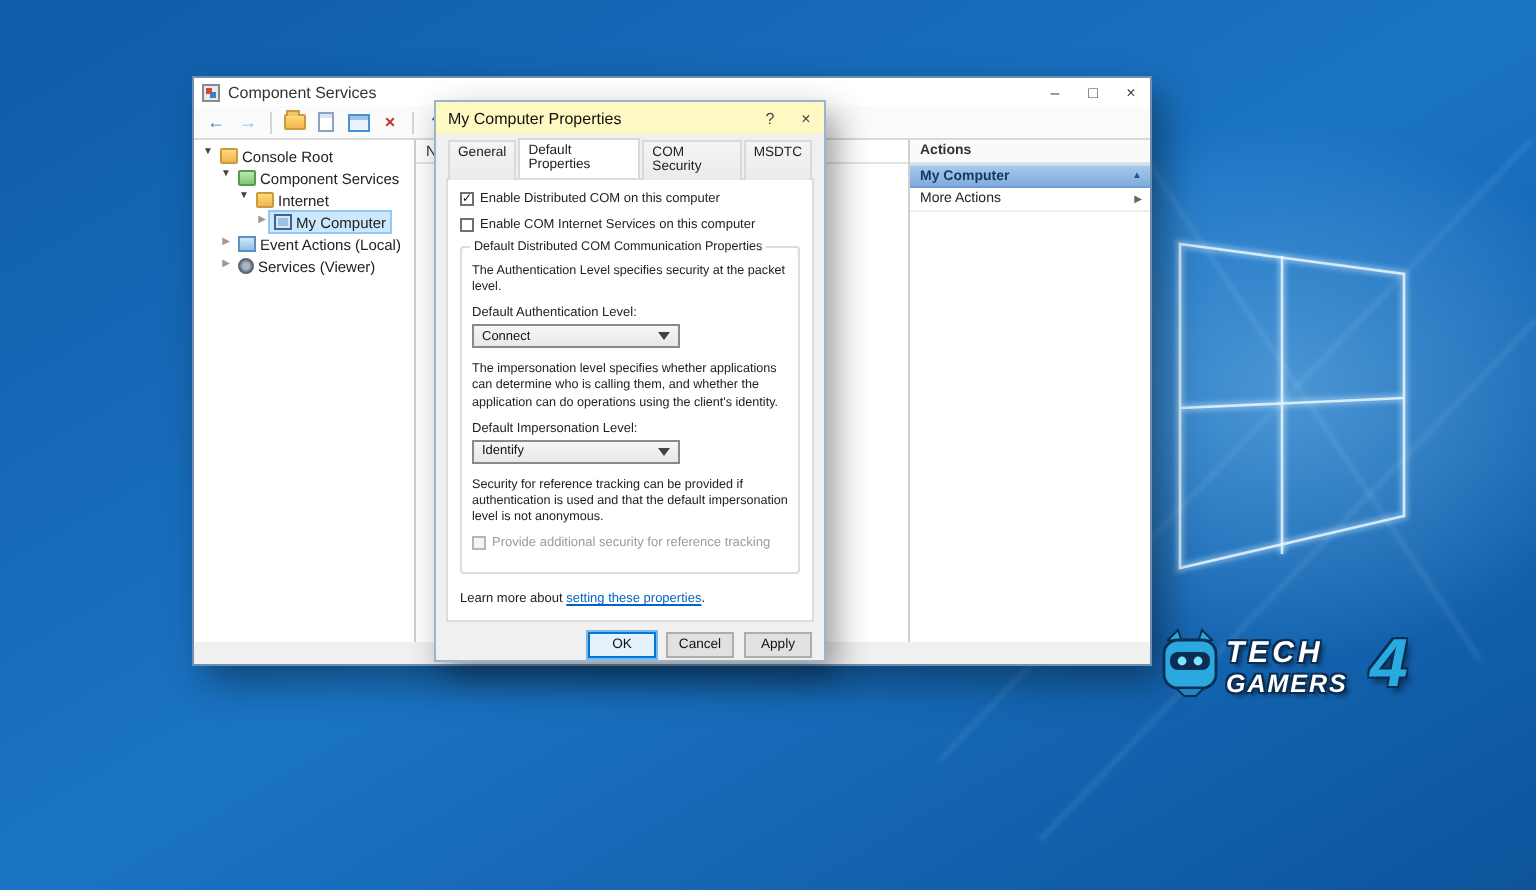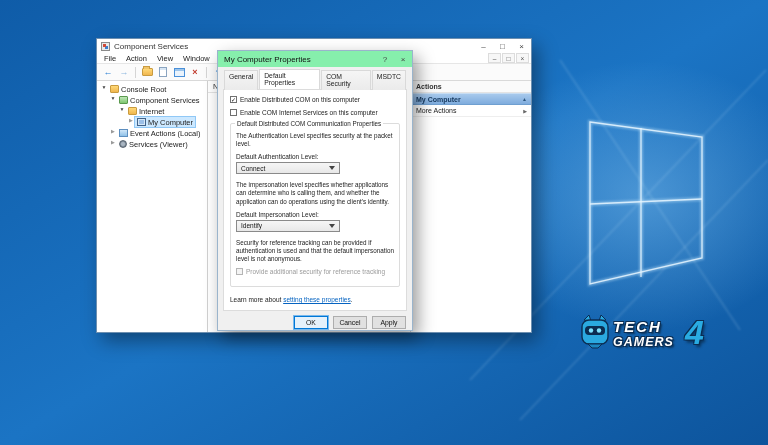--- a/index.html
+++ b/index.html
@@ -1,21 +1,21 @@
 <!DOCTYPE html>
 <html><head>
 <meta charset="utf-8">
 <style>
   * { margin:0; padding:0; box-sizing:border-box; font-family:"Liberation Sans", sans-serif; }
   html,body { width:768px; height:445px; overflow:hidden; background:#0d549c; }
   .desktop { position:relative; width:768px; height:445px; overflow:hidden; }
   .wallpaper { position:absolute; inset:0; }
 
   
-  .mmc { position:absolute; left:96px; top:38px; width:436px; height:295px;
+  .mmc { position:absolute; left:96px; top:38px; width:480px; height:295px;
          background:#f0f0f0; border:1px solid #6d8fb0; box-shadow:6px 8px 18px rgba(0,0,0,.38); z-index:5; }
   .mmc-titlebar { height:14px; background:#ffffff; display:flex; align-items:center; gap:4px; padding:0 0 0 4px; }
   .app-icon { width:9px; height:9px; background:#e9e9e9; border:1px solid #8a8a8a; position:relative; flex:none; }
   .app-icon::after { content:""; position:absolute; left:1px; top:1px; width:3px; height:3px; background:#d04a3a; }
   .app-icon::before { content:""; position:absolute; right:1px; bottom:1px; width:3px; height:3px; background:#3a7fd0; }
   .mmc-title { font-size:8px; color:#333; white-space:nowrap; }
   .win-controls { margin-left:auto; display:flex; height:100%; }
   .win-btn { width:19px; height:100%; display:flex; align-items:center; justify-content:center; font-size:8px; color:#444; }
   .menubar { height:11px; background:#ffffff; border-bottom:1px solid #e6e6e6; display:flex; align-items:center; font-size:7.5px; color:#222; padding-left:2px; }
   .menu-item { padding:0 5px; }
@@ -51,21 +51,21 @@
   .actions-pane { width:120px; background:#fff; font-size:7px; }
   .actions-title { height:12px; display:flex; align-items:center; padding-left:5px; font-weight:bold; color:#333; border-bottom:1px solid #e3e3e3; background:#fafafa; }
   .actions-section { height:12px; display:flex; align-items:center; padding:0 4px 0 5px; background:linear-gradient(#a7c9ec,#7facdd); border-top:1px solid #c8ddf2; border-bottom:1px solid #6f9fd0; color:#16395f; font-weight:bold; }
   .actions-section .arr { margin-left:auto; font-size:5px; color:#2c5residual; color:#2c567f; }
   .actions-more { height:12px; display:flex; align-items:center; padding:0 4px 0 5px; border-bottom:1px solid #eee; color:#222; }
   .actions-more .arr { margin-left:auto; font-size:5px; color:#666; }
 
   
   .dialog { position:absolute; left:217px; top:50px; width:196px; height:281px; background:#f0f0f0;
             border:1px solid #9ab4cc; box-shadow:5px 7px 16px rgba(0,0,0,.4); z-index:10; font-size:7px; }
-  .dlg-titlebar { height:16px; background:#86efac; display:flex; align-items:center; padding-left:6px; }
+  .dlg-titlebar { height:16px; background:#fef9c3; display:flex; align-items:center; padding-left:6px; }
   .dlg-title { font-size:8px; color:#111; }
   .dlg-controls { margin-left:auto; display:flex; height:100%; }
   .dlg-cbtn { width:18px; height:100%; display:flex; align-items:center; justify-content:center; font-size:8px; color:#444; }
   .dlg-inner { padding:3px 5px 0; }
   .tabs { display:flex; position:relative; z-index:2; margin-bottom:-1px; padding-left:1px; }
   .tab { font-size:6.8px; color:#222; padding:2px 4px; background:linear-gradient(#f5f5f5,#ebebeb); border:1px solid #d9d9d9; border-bottom:none; margin-right:1px; }
   .tab.active { background:#fff; padding-bottom:3px; position:relative; top:-1px; }
   .tab-page { position:relative; background:#fff; border:1px solid #dcdcdc; height:222px; padding:6px 6px 0; overflow:hidden; }
   .cb-row { display:flex; align-items:flex-start; gap:3px; margin-bottom:6px; }
   .cb { width:7px; height:7px; flex:none; border:1px solid #707070; background:#fff; display:flex; align-items:center; justify-content:center; font-size:6px; line-height:1; color:#111; }
@@ -138,32 +138,20 @@
   <div class="mmc">
     <div class="mmc-titlebar">
       <span class="app-icon"></span>
       <span class="mmc-title">Component Services</span>
       <span class="win-controls">
         <span class="win-btn">–</span>
         <span class="win-btn">□</span>
         <span class="win-btn">×</span>
       </span>
     </div>
-    <div class="menubar">
-      <span class="menu-item">File</span>
-      <span class="menu-item">Action</span>
-      <span class="menu-item">View</span>
-      <span class="menu-item">Window</span>
-      <span class="menu-item">Help</span>
-      <span class="child-controls">
-        <span class="child-btn">–</span>
-        <span class="child-btn">□</span>
-        <span class="child-btn">×</span>
-      </span>
-    </div>
     <div class="toolbar">
       <span class="tb tb-back">←</span>
       <span class="tb tb-fwd">→</span>
       <span class="tb-sep"></span>
       <span class="tb">
           <span class="gl-folder"></span>
         </span>
       <span class="tb">
           <span class="gl-doc"></span>
         </span>

